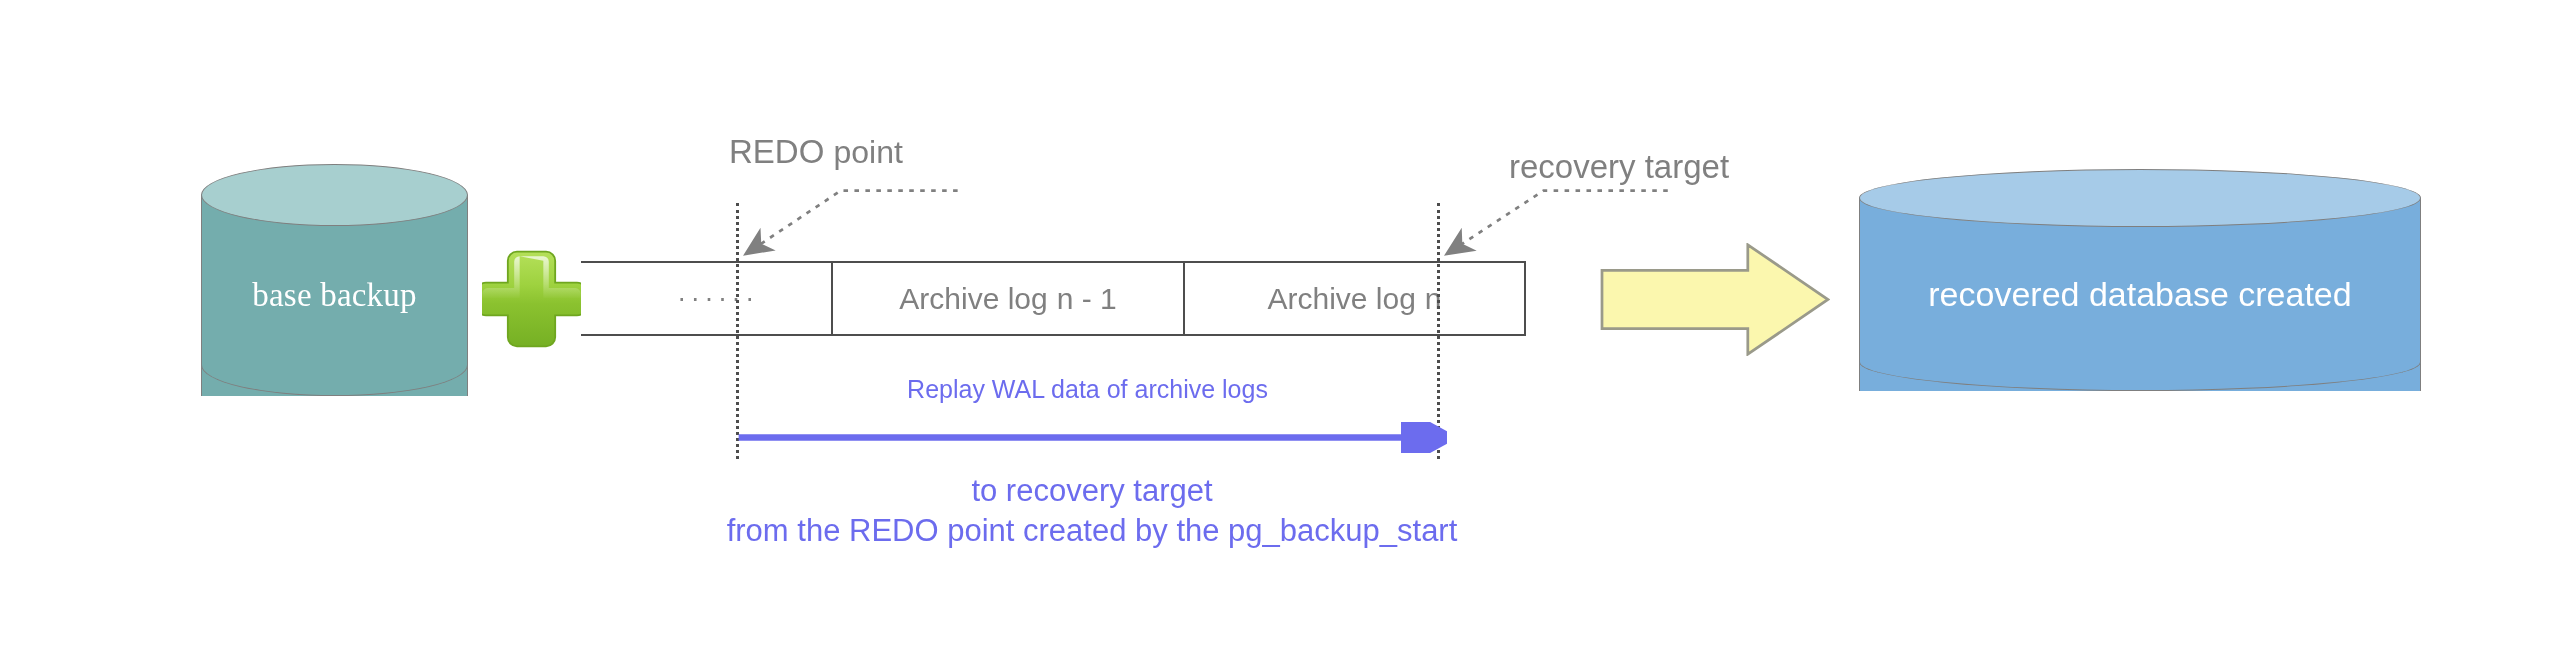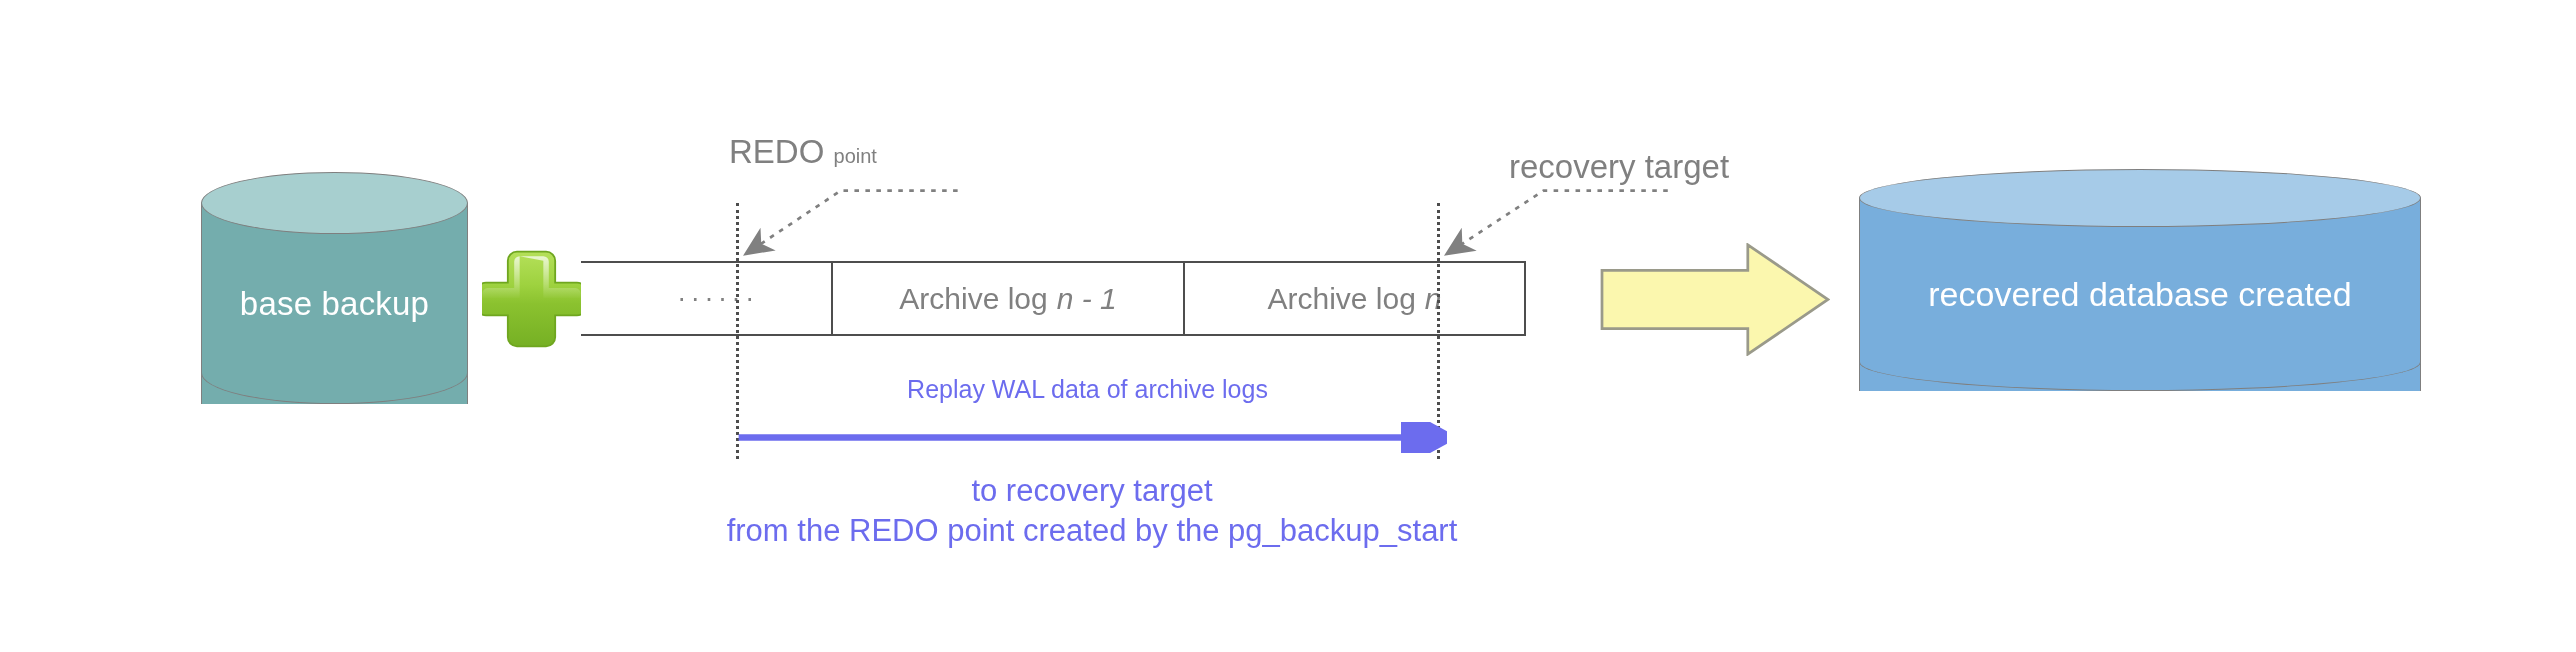--- a/index.html
+++ b/index.html
@@ -18,23 +18,24 @@
     background: #ffffff;
     overflow: hidden;
   }
 
   
   .abs { position: absolute; }
 
   
   #base-backup {
     left: 201px;
-    top: 172px;
+    top: 164px;
     width: 267px;
     height: 263px;
+    font-family: Liberation Serif, serif;
   }
   #base-backup .cyl-body {
     position: absolute;
     left: 0; top: 31px;
     width: 267px;
     height: 201px;
     background: #74ADAD;
     border-left: 1.8px solid #7f7f7f;
     border-right: 1.8px solid #7f7f7f;
     box-sizing: border-box;
@@ -114,21 +115,20 @@
     left: 250px;
     width: 354px;
     border: 2.7px solid #4d4d4d;
   }
   #log-row .cell-n {
     left: 602px;
     width: 343px;
     border: 2.7px solid #4d4d4d;
   }
   #log-row .ital {
-    font-style: italic;
     padding-left: 9px;
   }
 
   
   .marker-line {
     top: 203px;
     width: 0;
     height: 256px;
     border-left: 3.7px dotted #4d4d4d;
   }
@@ -143,21 +143,21 @@
     color: #808080;
     white-space: nowrap;
     line-height: 1;
   }
   #redo-point-label {
     left: 729px;
     top: 135px;
     font-size: 33px;
   }
   #redo-point-label .sub {
-    font-size: 20px;
+    font-size: 32px;
   }
   #recovery-target-label {
     left: 1509px;
     top: 135px;
     font-size: 33px;
     margin-top: 15px;
   }
 
   
   #replay-caption {

